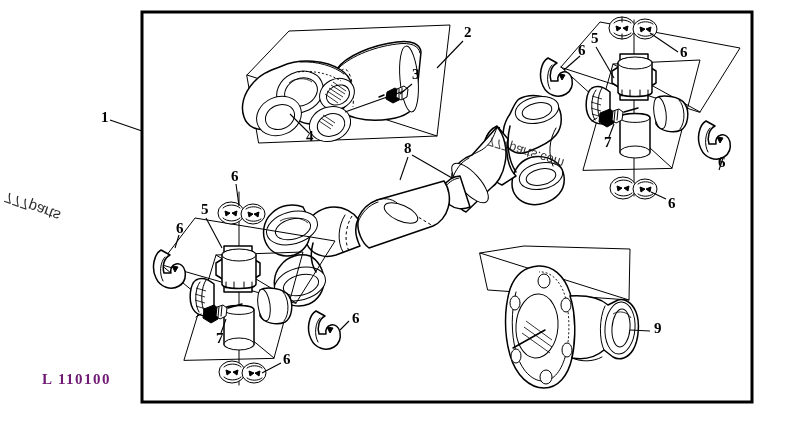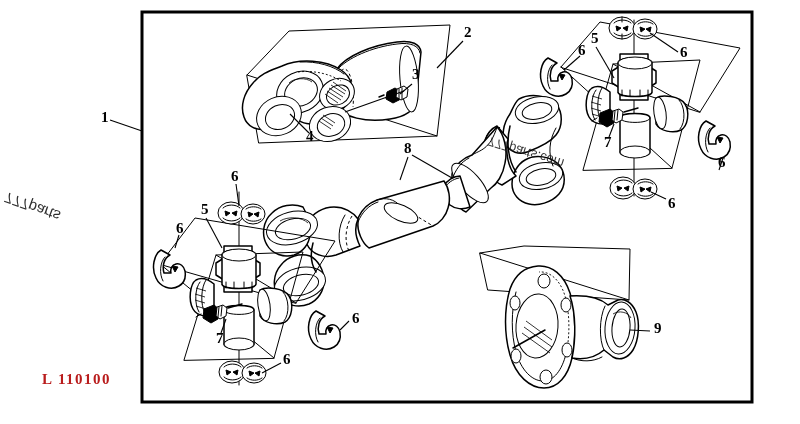--- a/index.html
+++ b/index.html
@@ -37,21 +37,21 @@
     line-height: 1;
     white-space: nowrap;
     user-select: none;
   }
   .figure-code {
     position: absolute;
     font-family: "Liberation Serif", "DejaVu Serif", serif;
     font-size: 15px;
     font-weight: 700;
     letter-spacing: 1.5px;
-    color: #b91c1c;
+    color: #701a75;
     white-space: nowrap;
   }
   .watermark {
     position: absolute;
     font-family: "Liberation Sans", sans-serif;
     color: #222;
     white-space: nowrap;
     user-select: none;
   }
   .wm-left {

